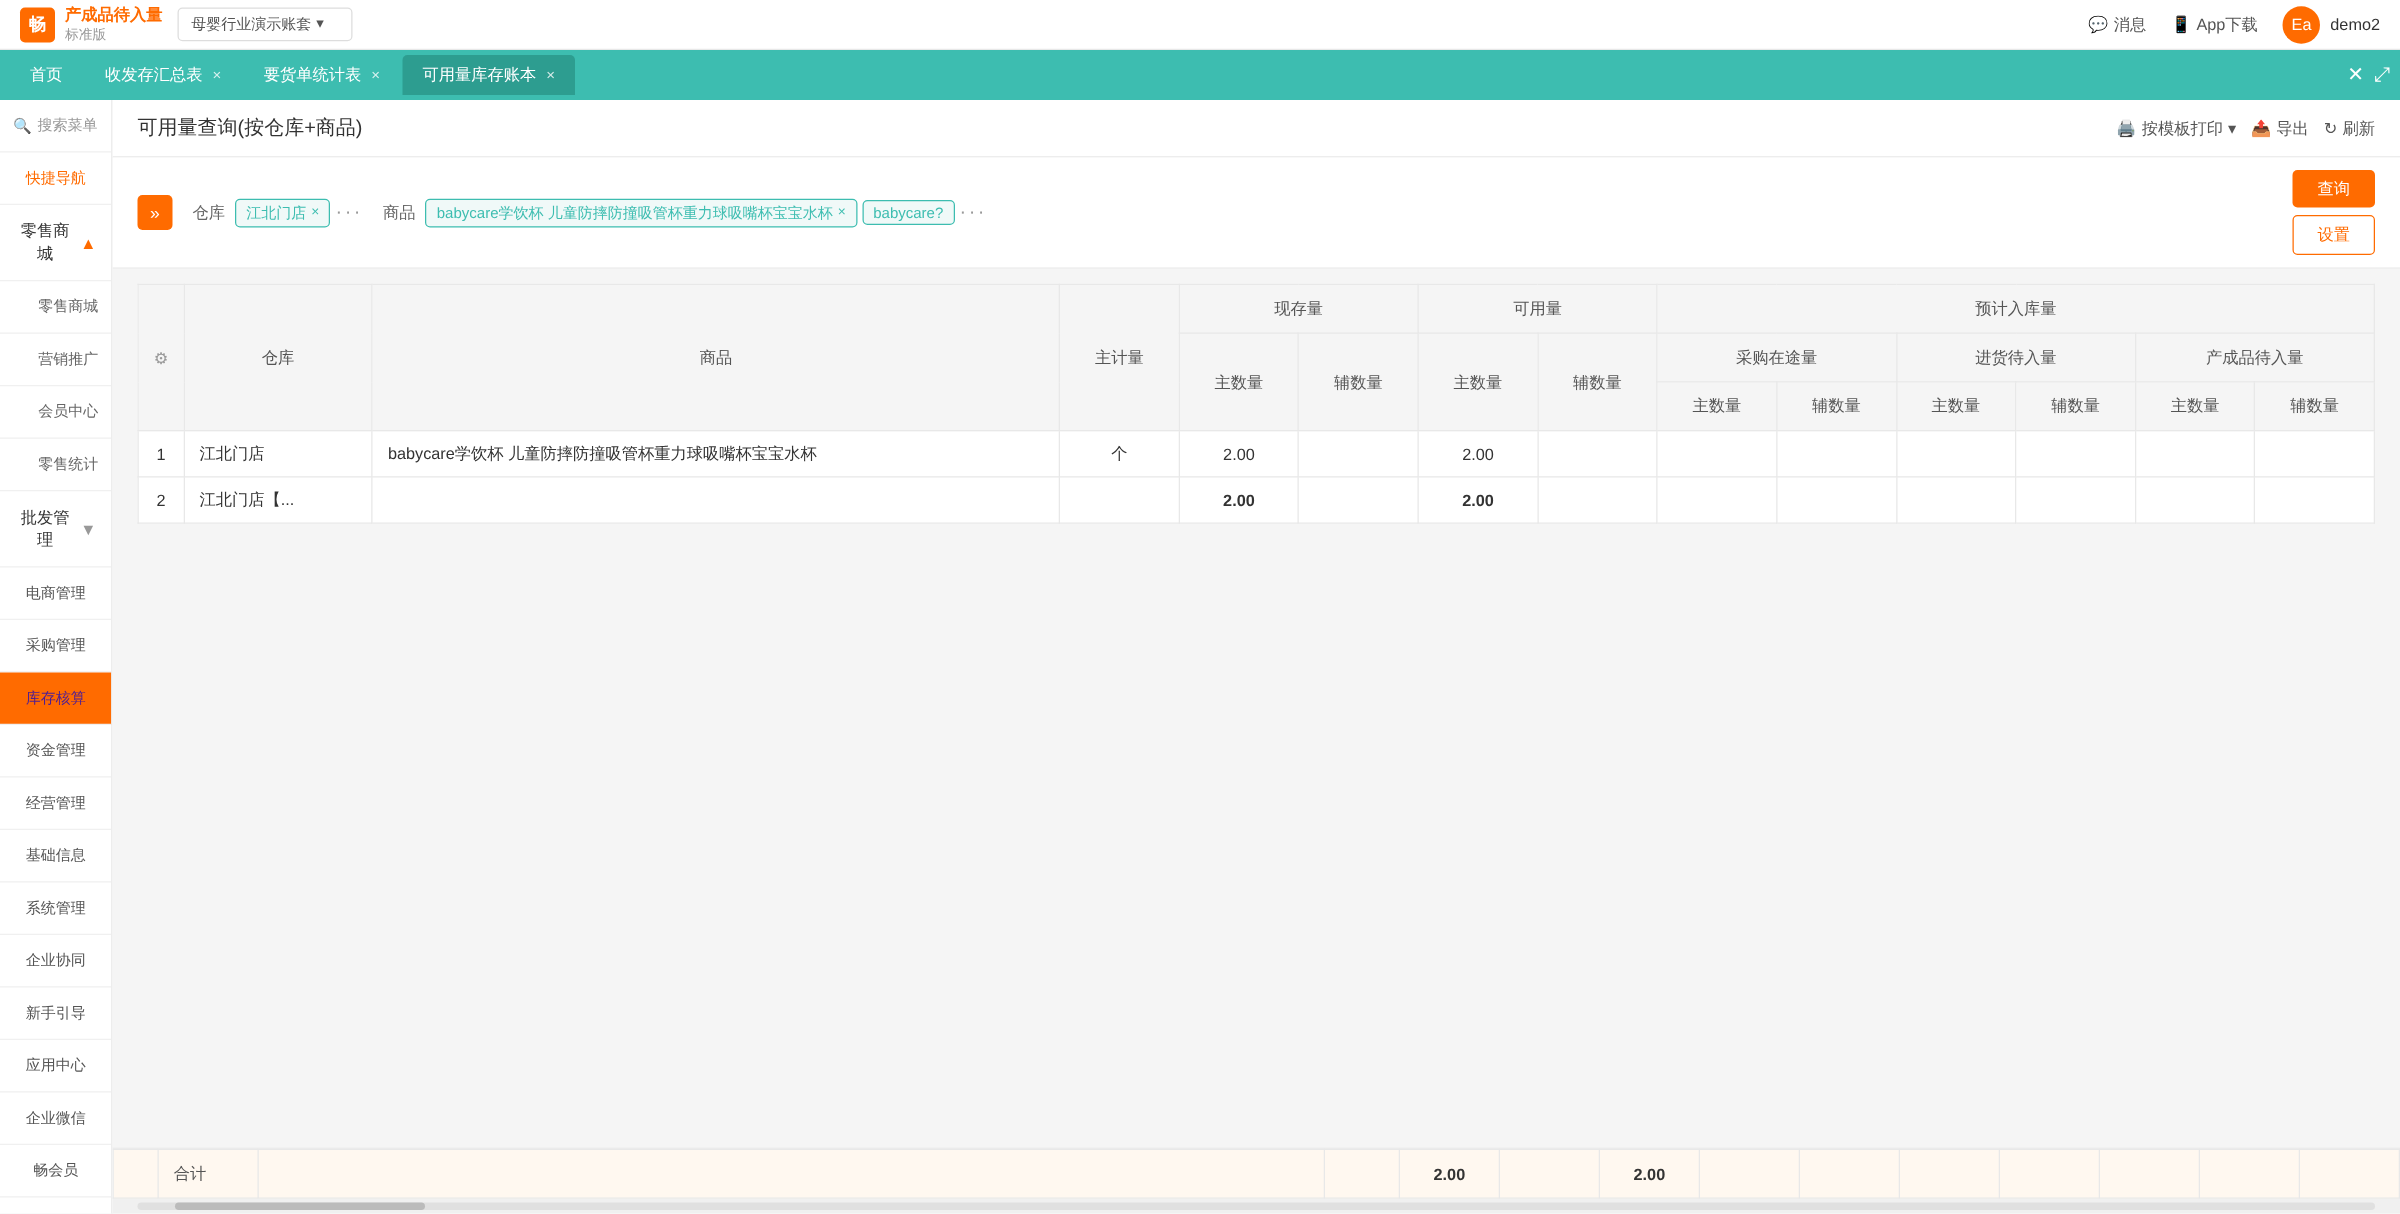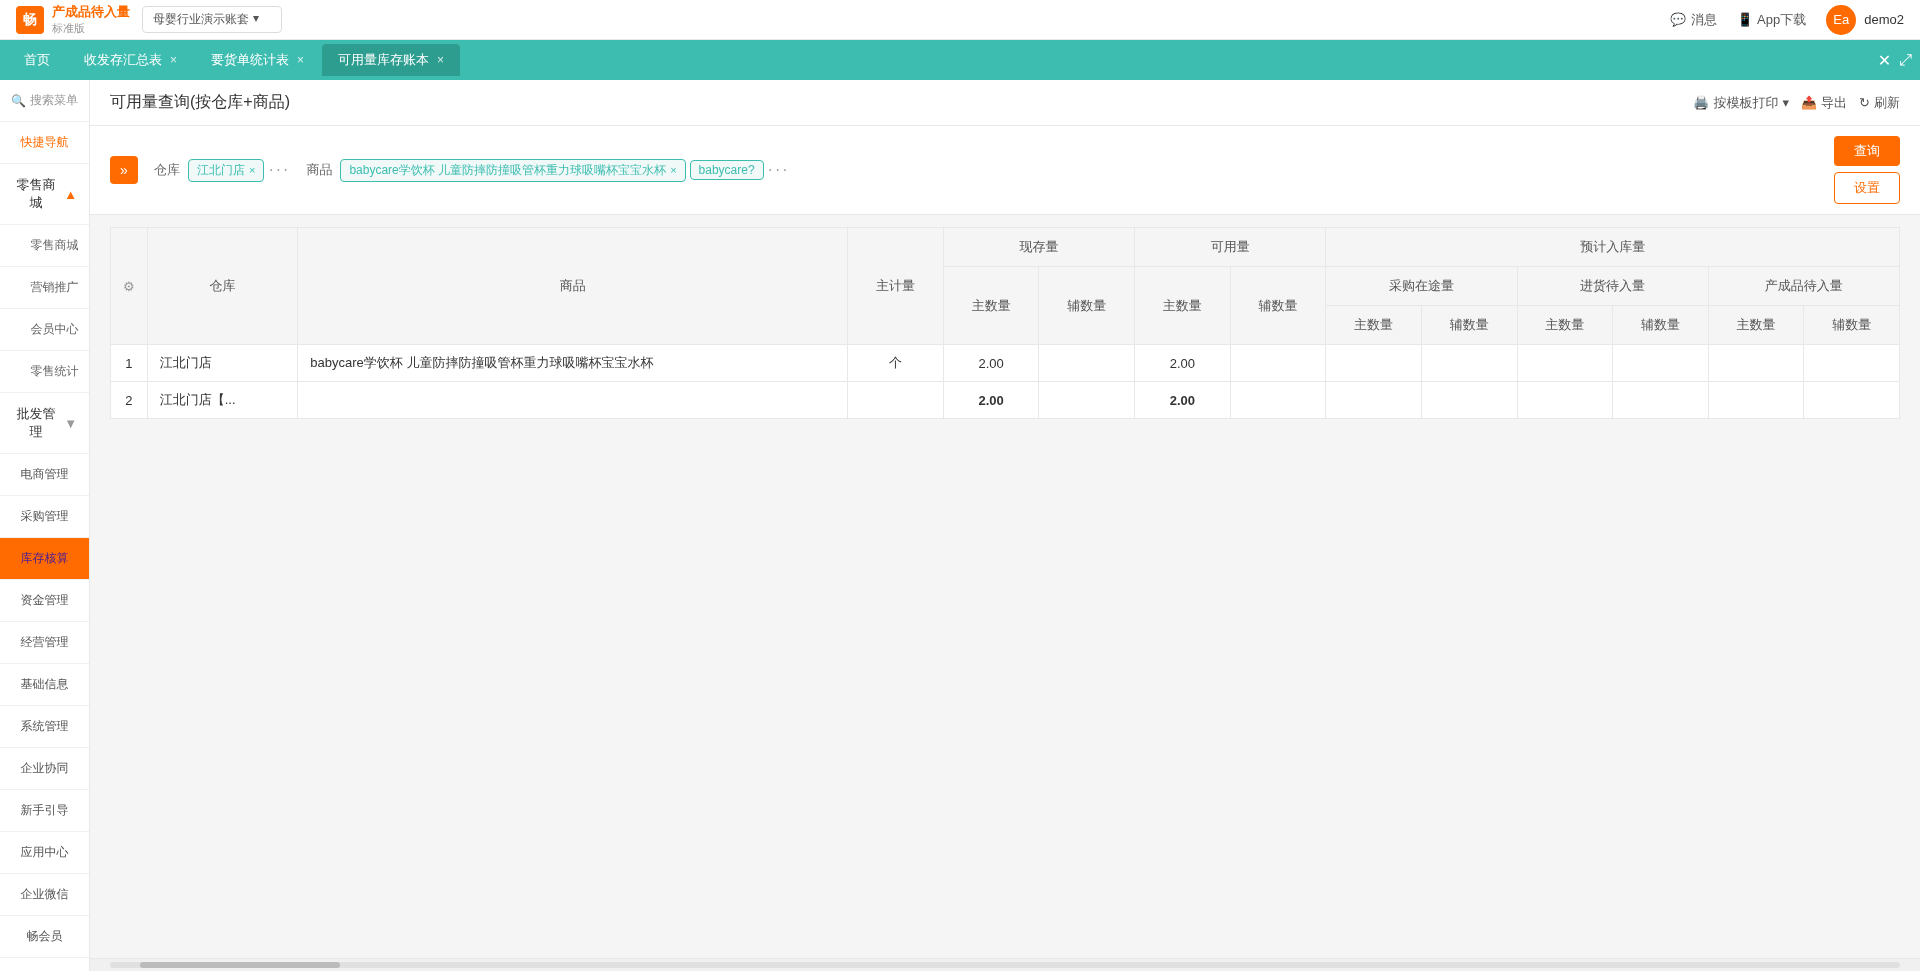--- a/index.html
+++ b/index.html
@@ -437,20 +437,40 @@
             <td></td>
             <td></td>
             <td></td>
             <td></td>
           </tr>
         </tbody>
       </table>
     </div>
 
     <div class="footer-area">
+      <table class="footer-table">
+        <tbody>
+            <tr>
+          <td style="width:36px;background:#fff8f0;"></td>
+          <td class="label" style="width:80px;background:#fff8f0;">合计</td>
+          <td style="background:#fff8f0;min-width:300px;"></td>
+          <td style="background:#fff8f0;width:60px;"></td>
+          <td class="value" style="background:#fff8f0;width:80px;"><strong>2.00</strong></td>
+          <td style="background:#fff8f0;width:80px;"></td>
+          <td class="value" style="background:#fff8f0;width:80px;"><strong>2.00</strong></td>
+          <td style="background:#fff8f0;width:80px;"></td>
+          <td style="background:#fff8f0;width:80px;"></td>
+          <td style="background:#fff8f0;width:80px;"></td>
+          <td style="background:#fff8f0;width:80px;"></td>
+          <td style="background:#fff8f0;width:80px;"></td>
+          <td style="background:#fff8f0;width:80px;"></td>
+          <td style="background:#fff8f0;width:80px;"></td>
+        </tr>
+      </tbody>
+        </table>
       <div class="bottom-scrollbar">
         <div class="scrollbar-track">
           <div class="scrollbar-thumb" style="margin-left:30px;"></div>
         </div>
       </div>
     </div>
 
   </div>
 </div>
 

